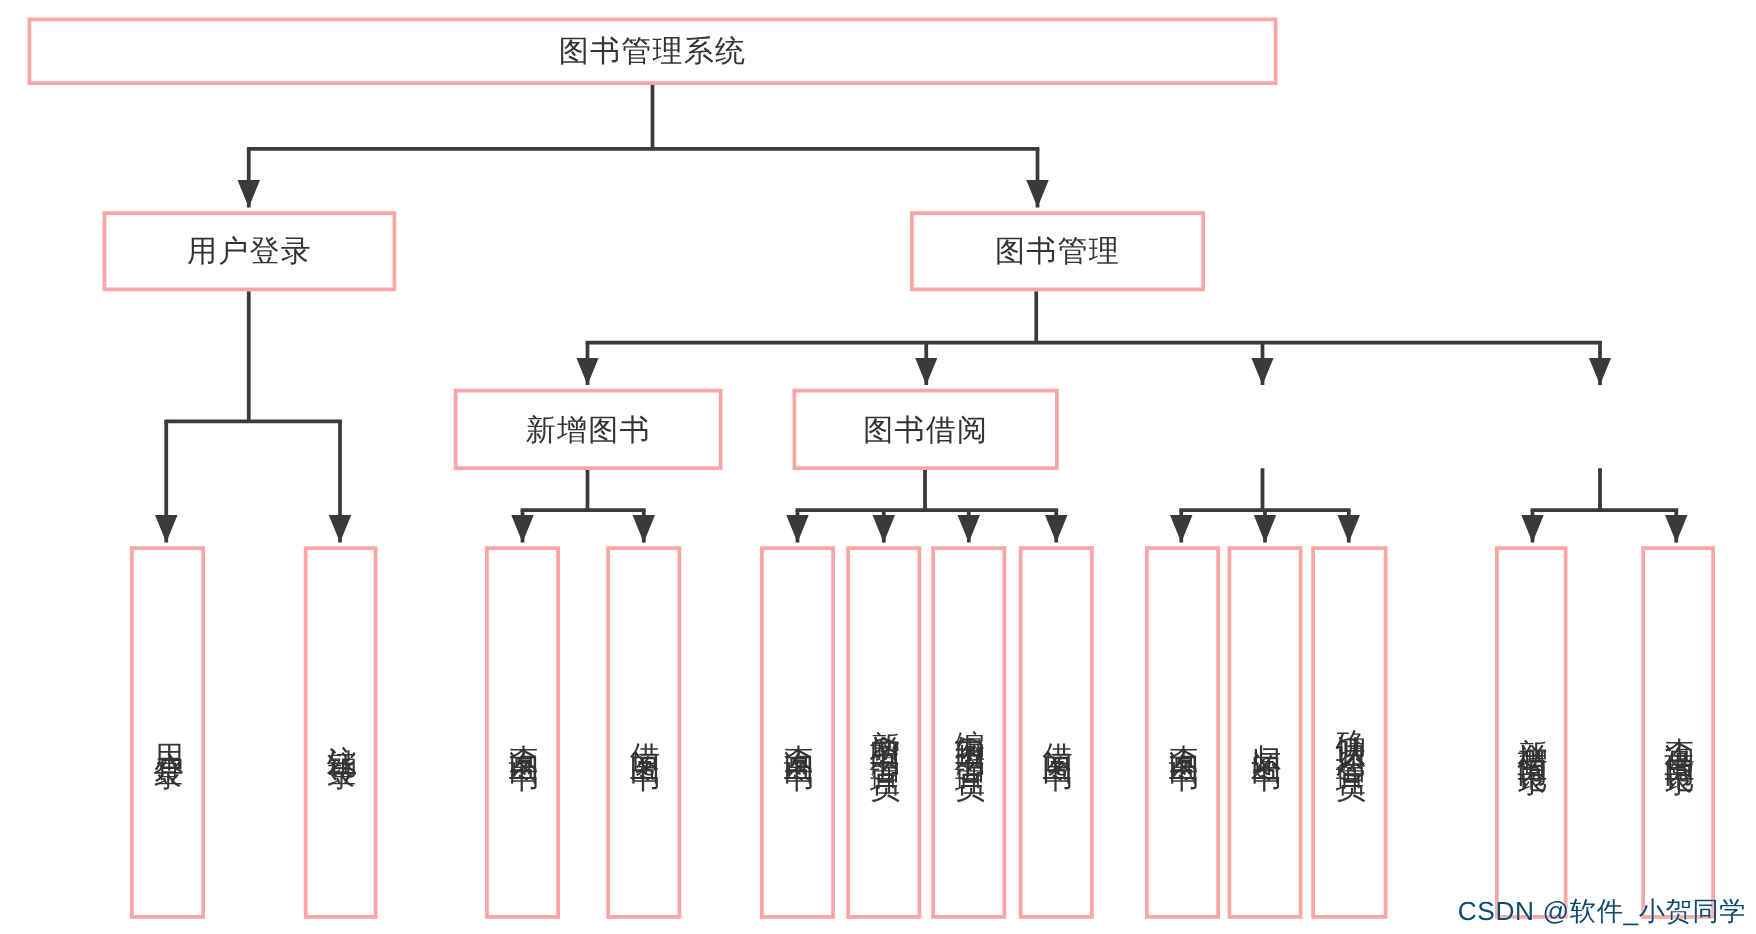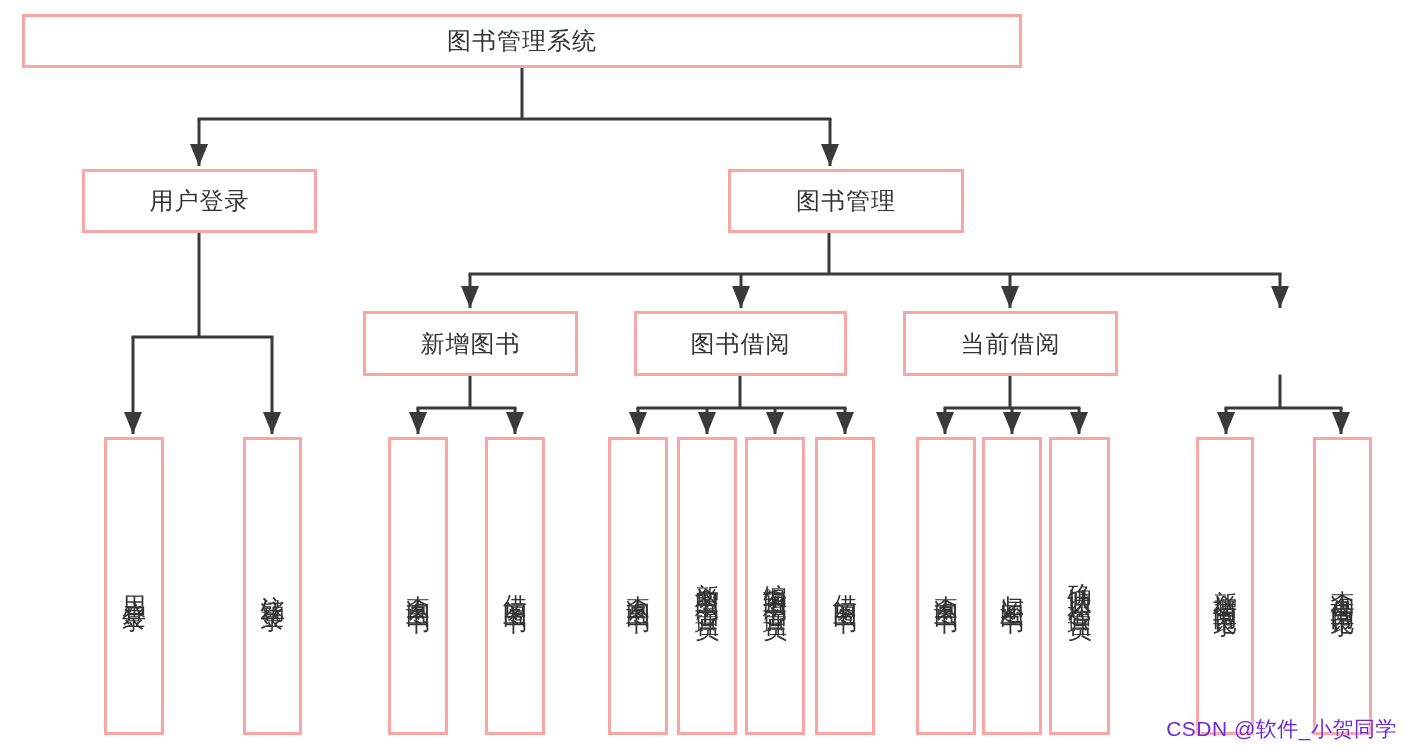--- a/index.html
+++ b/index.html
@@ -28,21 +28,21 @@
     writing-mode:vertical-rl;
     letter-spacing:5px;
     line-height:1;
     white-space:nowrap;
   }
   .watermark{
     position:absolute;
     right:8px;
     bottom:4px;
     font-size:21px;
-    color:#6d28d9;
+    color:#0c4a6e;
     text-shadow:0 0 2px #ffffff;
     letter-spacing:0.5px;
     white-space:nowrap;
   }
 </style>
 </head>
 <body>
 
 <div class="canvas">
 
@@ -84,21 +84,20 @@
     </g>
   </svg>
 
   <div class="node hbox" style="left:22px;top:14px;width:1000px;height:54px;">图书管理系统</div>
 
   <div class="node hbox" style="left:82px;top:169px;width:235px;height:64px;">用户登录</div>
   <div class="node hbox" style="left:712px;top:169px;width:236px;height:64px;margin-left:16px;">图书管理</div>
 
   <div class="node hbox" style="left:363px;top:311px;width:215px;height:65px;">新增图书</div>
   <div class="node hbox" style="left:634px;top:311px;width:213px;height:65px;text-align:right;">图书借阅</div>
-  <div class="node hbox" style="left:903px;top:311px;width:215px;height:65px;">当前借阅</div>
 
   <div class="node vbox" style="left:104px;top:437px;width:60px;height:298px;">
     <span class="vtext">用户登录</span>
   </div>
   <div class="node vbox" style="left:243px;top:437px;width:59px;height:298px;">
     <span class="vtext">注销登录</span>
   </div>
 
   <div class="node vbox" style="left:388px;top:437px;width:60px;height:298px;">
     <span class="vtext">查询图书</span>

